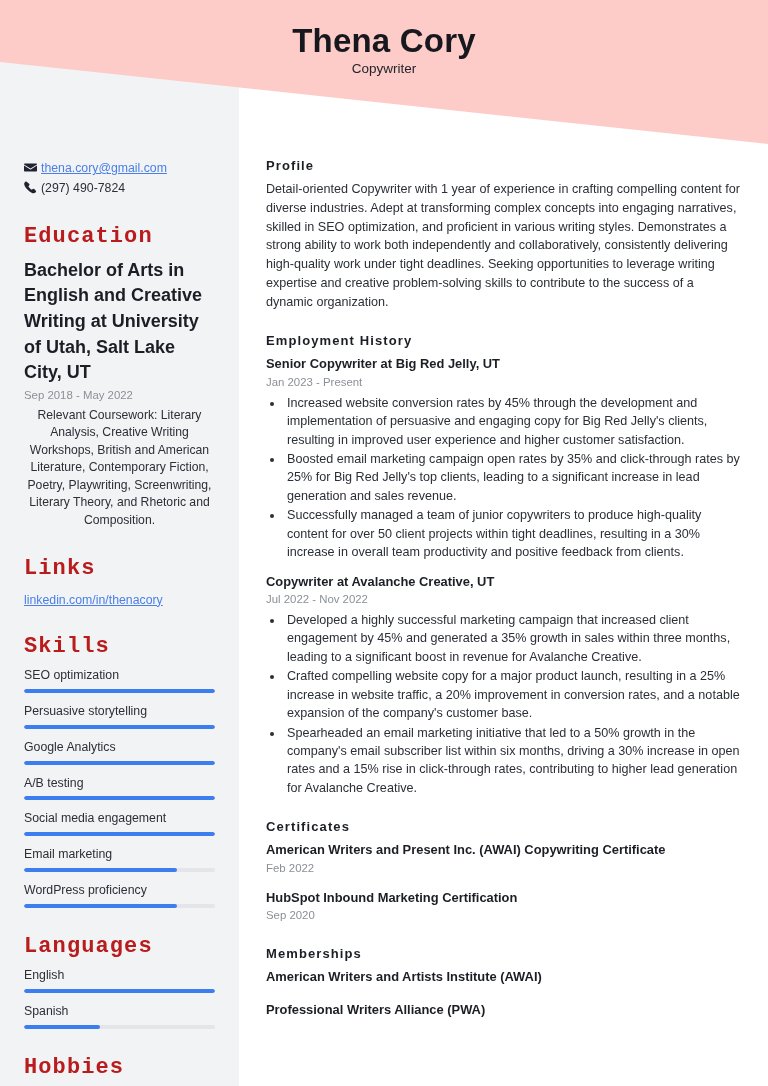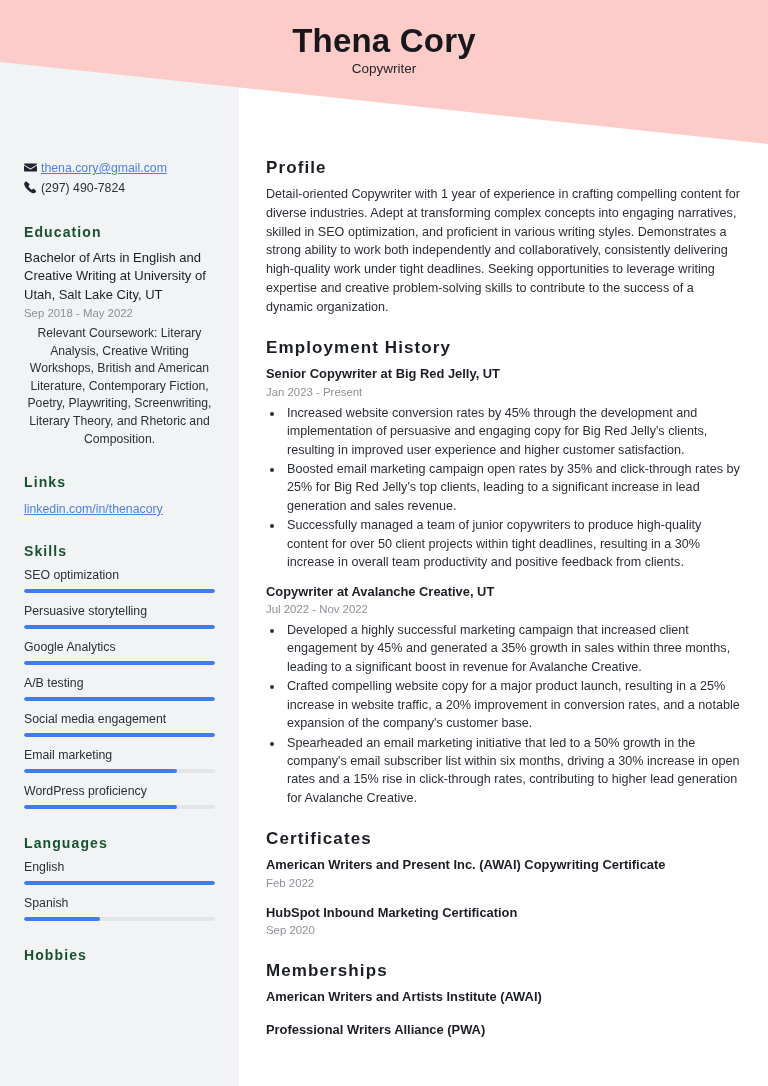--- a/index.html
+++ b/index.html
@@ -95,30 +95,31 @@
 
   .contact-icon svg { display: block; }
 
   .contact-link {
     color: #4a7fe8;
     text-decoration: underline;
     word-break: break-all;
   }
 
   .side-h {
-    font-size: 14px;
+    font-size: 22px;
     font-weight: 700;
     letter-spacing: 1.1px;
-    color: #14532d;
+    color: #b91c1c;
     margin: 26px 0 9px 0;
+    font-family: Liberation Mono, monospace;
   }
 
   .edu-title {
-    font-size: 13px;
-    font-weight: 400;
+    font-size: 18px;
+    font-weight: 700;
     color: #1b1e25;
     line-height: 1.42;
   }
 
   .meta {
     font-size: 11.4px;
     color: #8b9097;
     margin-top: 2px;
     line-height: 1.4;
   }
@@ -169,21 +170,21 @@
   
   .main {
     position: absolute;
     left: 239px; top: 0;
     width: 529px;
     padding: 158px 28px 0 27px;
     z-index: 2;
   }
 
   .main-h {
-    font-size: 17px;
+    font-size: 13px;
     font-weight: 700;
     letter-spacing: 1.1px;
     color: #1b1e25;
     margin: 0 0 7px 0;
   }
 
   .section { margin-bottom: 22px; }
 
   .profile-text {
     font-size: 12.6px;

